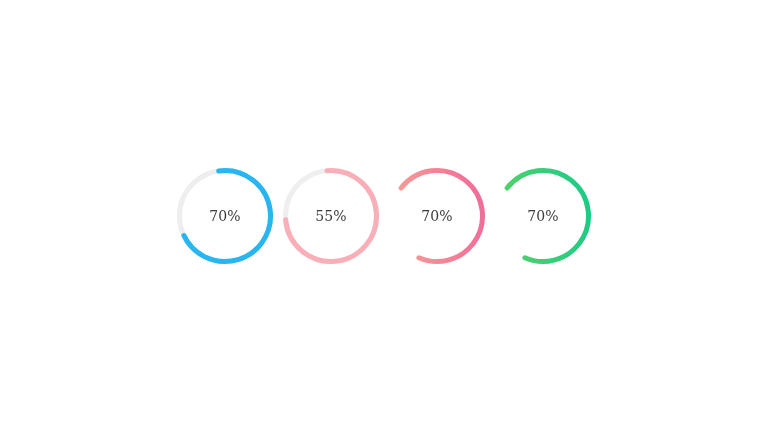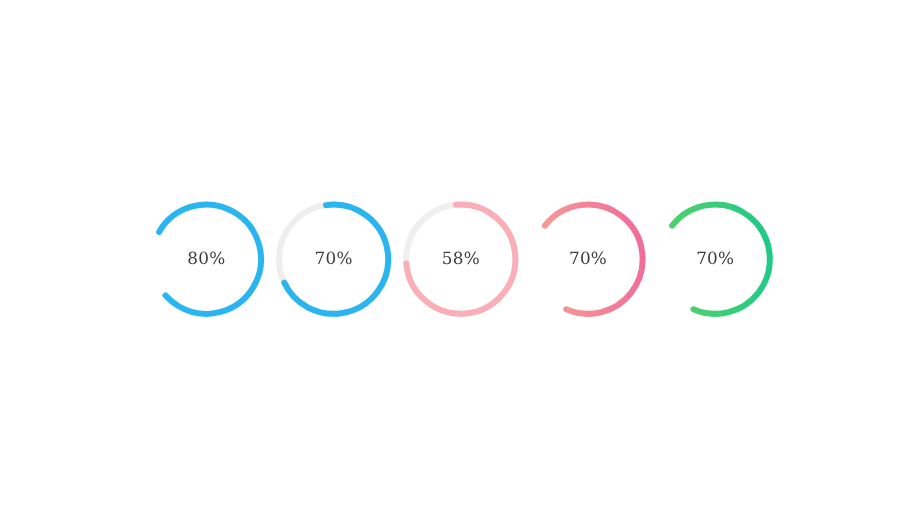--- a/index.html
+++ b/index.html
@@ -48,37 +48,31 @@
     letter-spacing: 0.2px;
     user-select: none;
   }
 </style>
 </head>
 <body>
 
 <div id="ring-board">
     <div class="ring-cell">
       <svg class="ring-svg" viewBox="0 0 100 100">
-        <circle cx="50" cy="50" r="45.5" fill="none" stroke="#29b6f0" stroke-width="5" stroke-linecap="round" stroke-dasharray="228.71 285.88" transform="rotate(-150 50 50)"></circle>
-      </svg>
-      <span class="ring-label" style="color: rgb(60, 60, 60);">80%</span>
-    </div>
-    <div class="ring-cell">
-      <svg class="ring-svg" viewBox="0 0 100 100">
         <circle cx="50" cy="50" r="45.5" fill="none" stroke="#eeeeee" stroke-width="5"></circle>
         <circle cx="50" cy="50" r="45.5" fill="none" stroke="#29b6f0" stroke-width="5" stroke-linecap="round" stroke-dasharray="200.12 285.88" transform="rotate(-98 50 50)"></circle>
       </svg>
       <span class="ring-label" style="color: rgb(60, 60, 60);">70%</span>
     </div>
     <div class="ring-cell">
       <svg class="ring-svg" viewBox="0 0 100 100">
         <circle cx="50" cy="50" r="45.5" fill="none" stroke="#efefef" stroke-width="5"></circle>
         <circle cx="50" cy="50" r="45.5" fill="none" stroke="#f9aeb8" stroke-width="5" stroke-linecap="round" stroke-dasharray="214.41 285.88" transform="rotate(-95 50 50)"></circle>
       </svg>
-      <span class="ring-label" style="color: rgb(60, 60, 60);">58%</span>
+      <span class="ring-label" style="color: rgb(60, 60, 60);">55%</span>
     </div>
     <div class="ring-cell">
       <svg class="ring-svg" viewBox="0 0 100 100">
         <defs>
           <linearGradient id="grad-ring-4" x1="1" y1="0" x2="0" y2="1">
             <stop offset="0%" stop-color="#f7ab94"></stop>
             <stop offset="100%" stop-color="#f0629a"></stop>
           </linearGradient>
         </defs>
         <circle cx="50" cy="50" r="45.5" fill="none" stroke="url(#grad-ring-4)" stroke-width="5" stroke-linecap="round" stroke-dasharray="202.50 285.88" transform="rotate(-142 50 50)"></circle>

